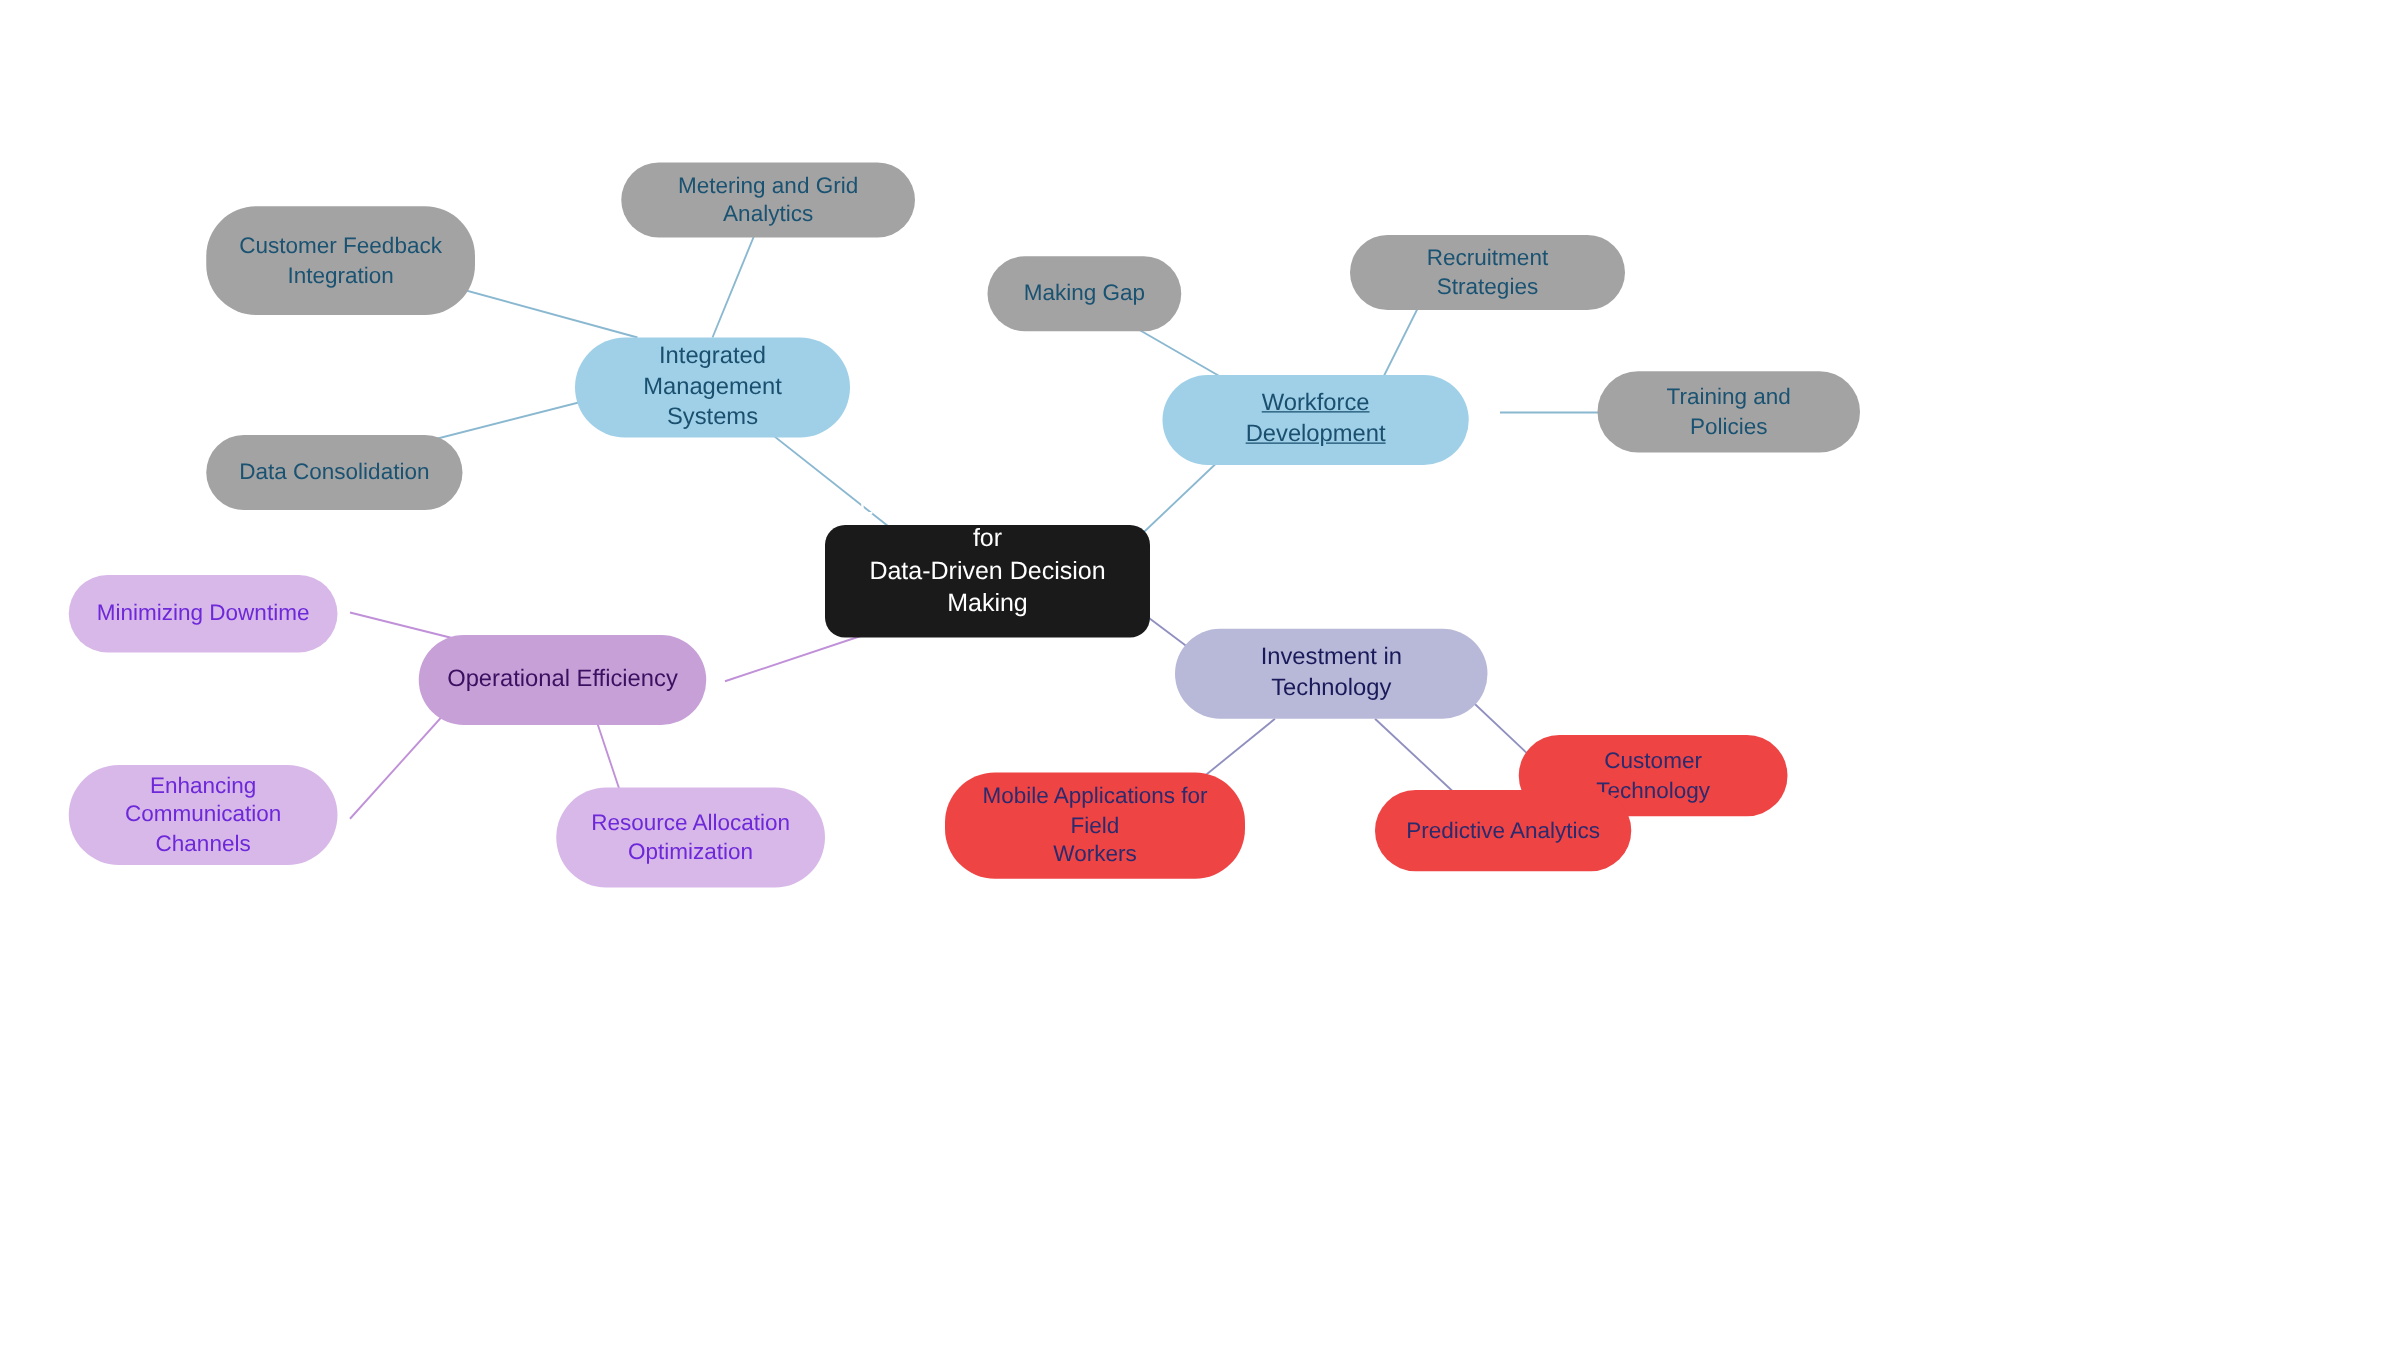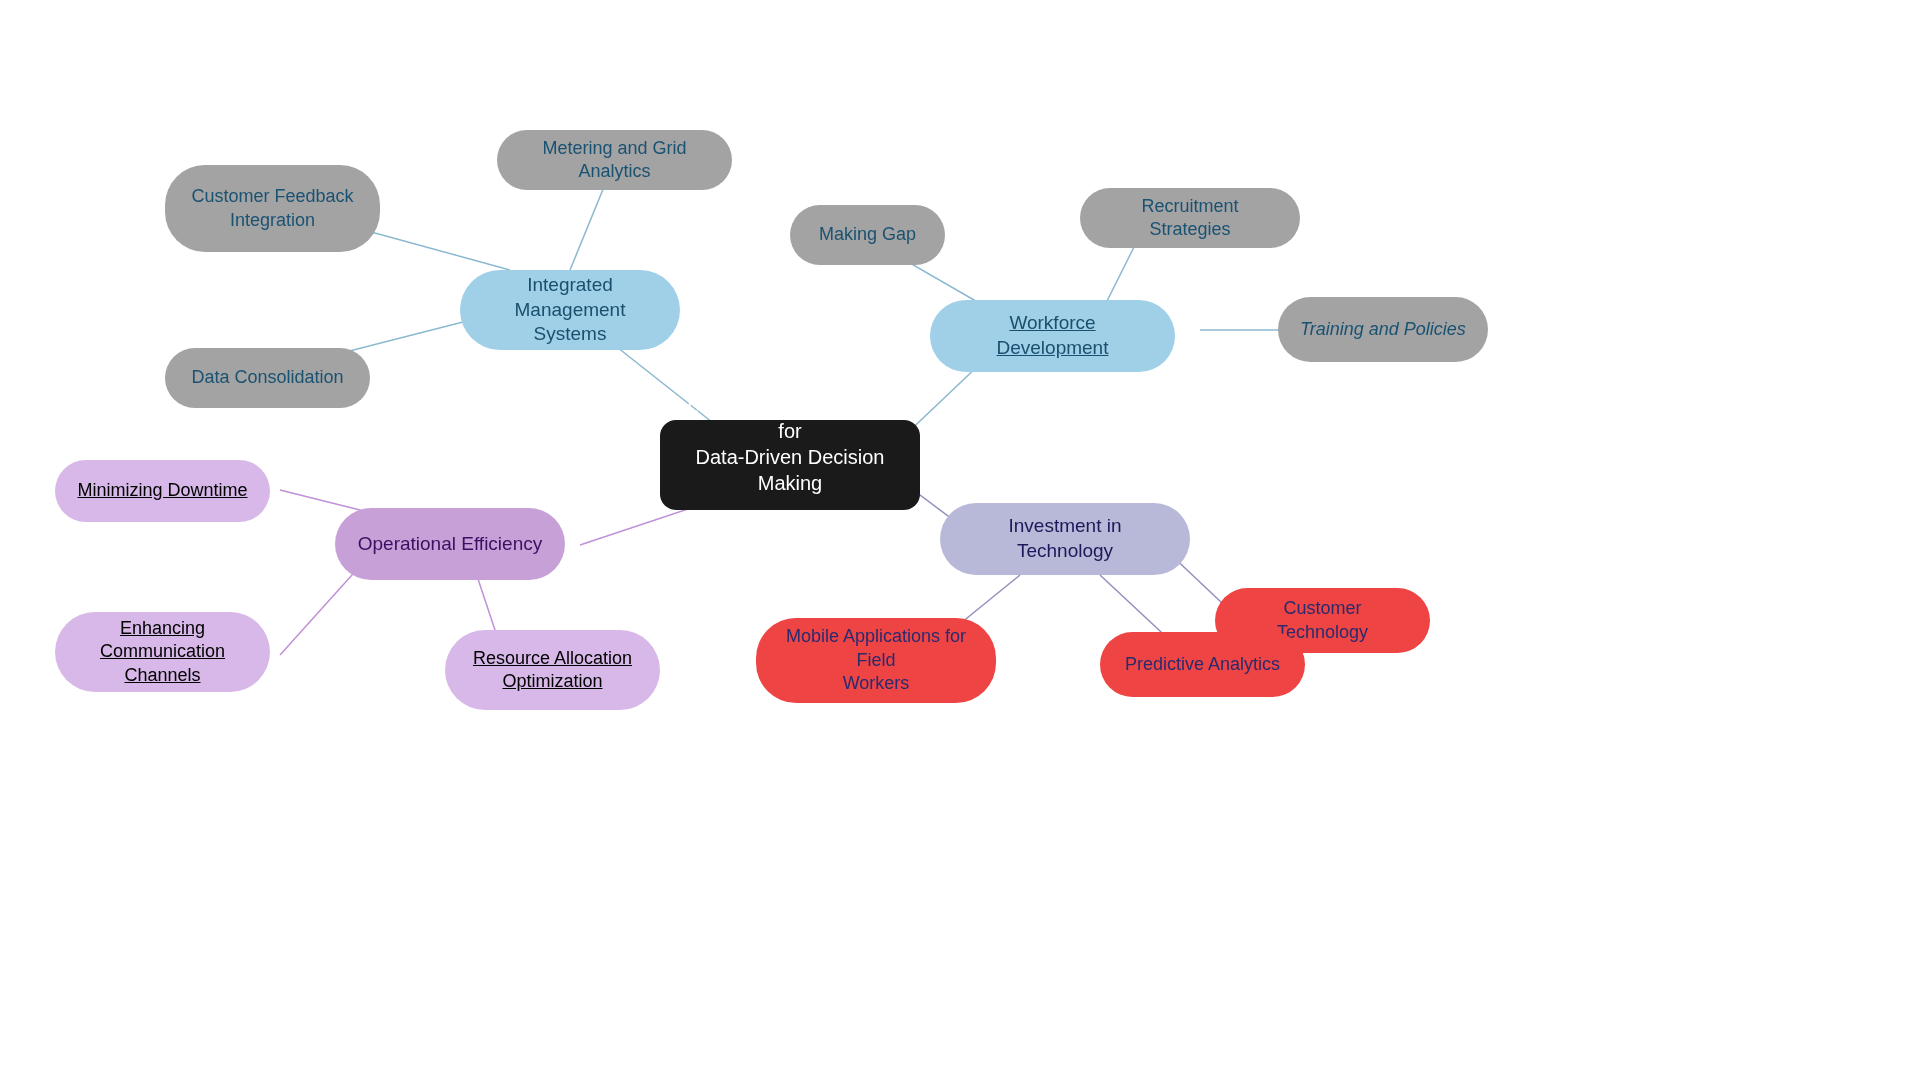--- a/index.html
+++ b/index.html
@@ -45,23 +45,22 @@
       color: #1a5272;
       border-radius: 40px;
     }
     .node-blue-mid {
       background: #9fd0e8;
       color: #1a4f6e;
       font-size: 19px;
     }
     .node-purple {
       background: #d8b8e8;
-      color: #000000;
+      color: #6d28d9;
       border-radius: 40px;
-      text-decoration: underline;
     }
     .node-purple-mid {
       background: #c8a0d8;
       color: #3a1060;
       font-size: 19px;
     }
     .node-lavender {
       background: #ef4444;
       color: #2a2a6e;
       border-radius: 40px;
@@ -127,21 +126,21 @@
 </div>
 
 <div class="node node-blue" style="left: 790px; top: 205px; width: 155px; height: 60px;">
   <span>Making Gap</span>
 </div>
 
 <div class="node node-blue" style="left: 1080px; top: 188px; width: 220px; height: 60px;">
   <span>Recruitment Strategies</span>
 </div>
 
-<div class="node node-blue" style="left: 1278px; top: 297px; width: 210px; height: 65px; font-style: italic;">
+<div class="node node-blue" style="left: 1278px; top: 297px; width: 210px; height: 65px;">
   <span>Training and Policies</span>
 </div>
 
 <div class="node node-purple-mid" style="left: 335px; top: 508px; width: 230px; height: 72px;">
   <span>Operational Efficiency</span>
 </div>
 
 <div class="node node-purple" style="left: 55px; top: 460px; width: 215px; height: 62px;">
   <span>Minimizing Downtime</span>
 </div>

